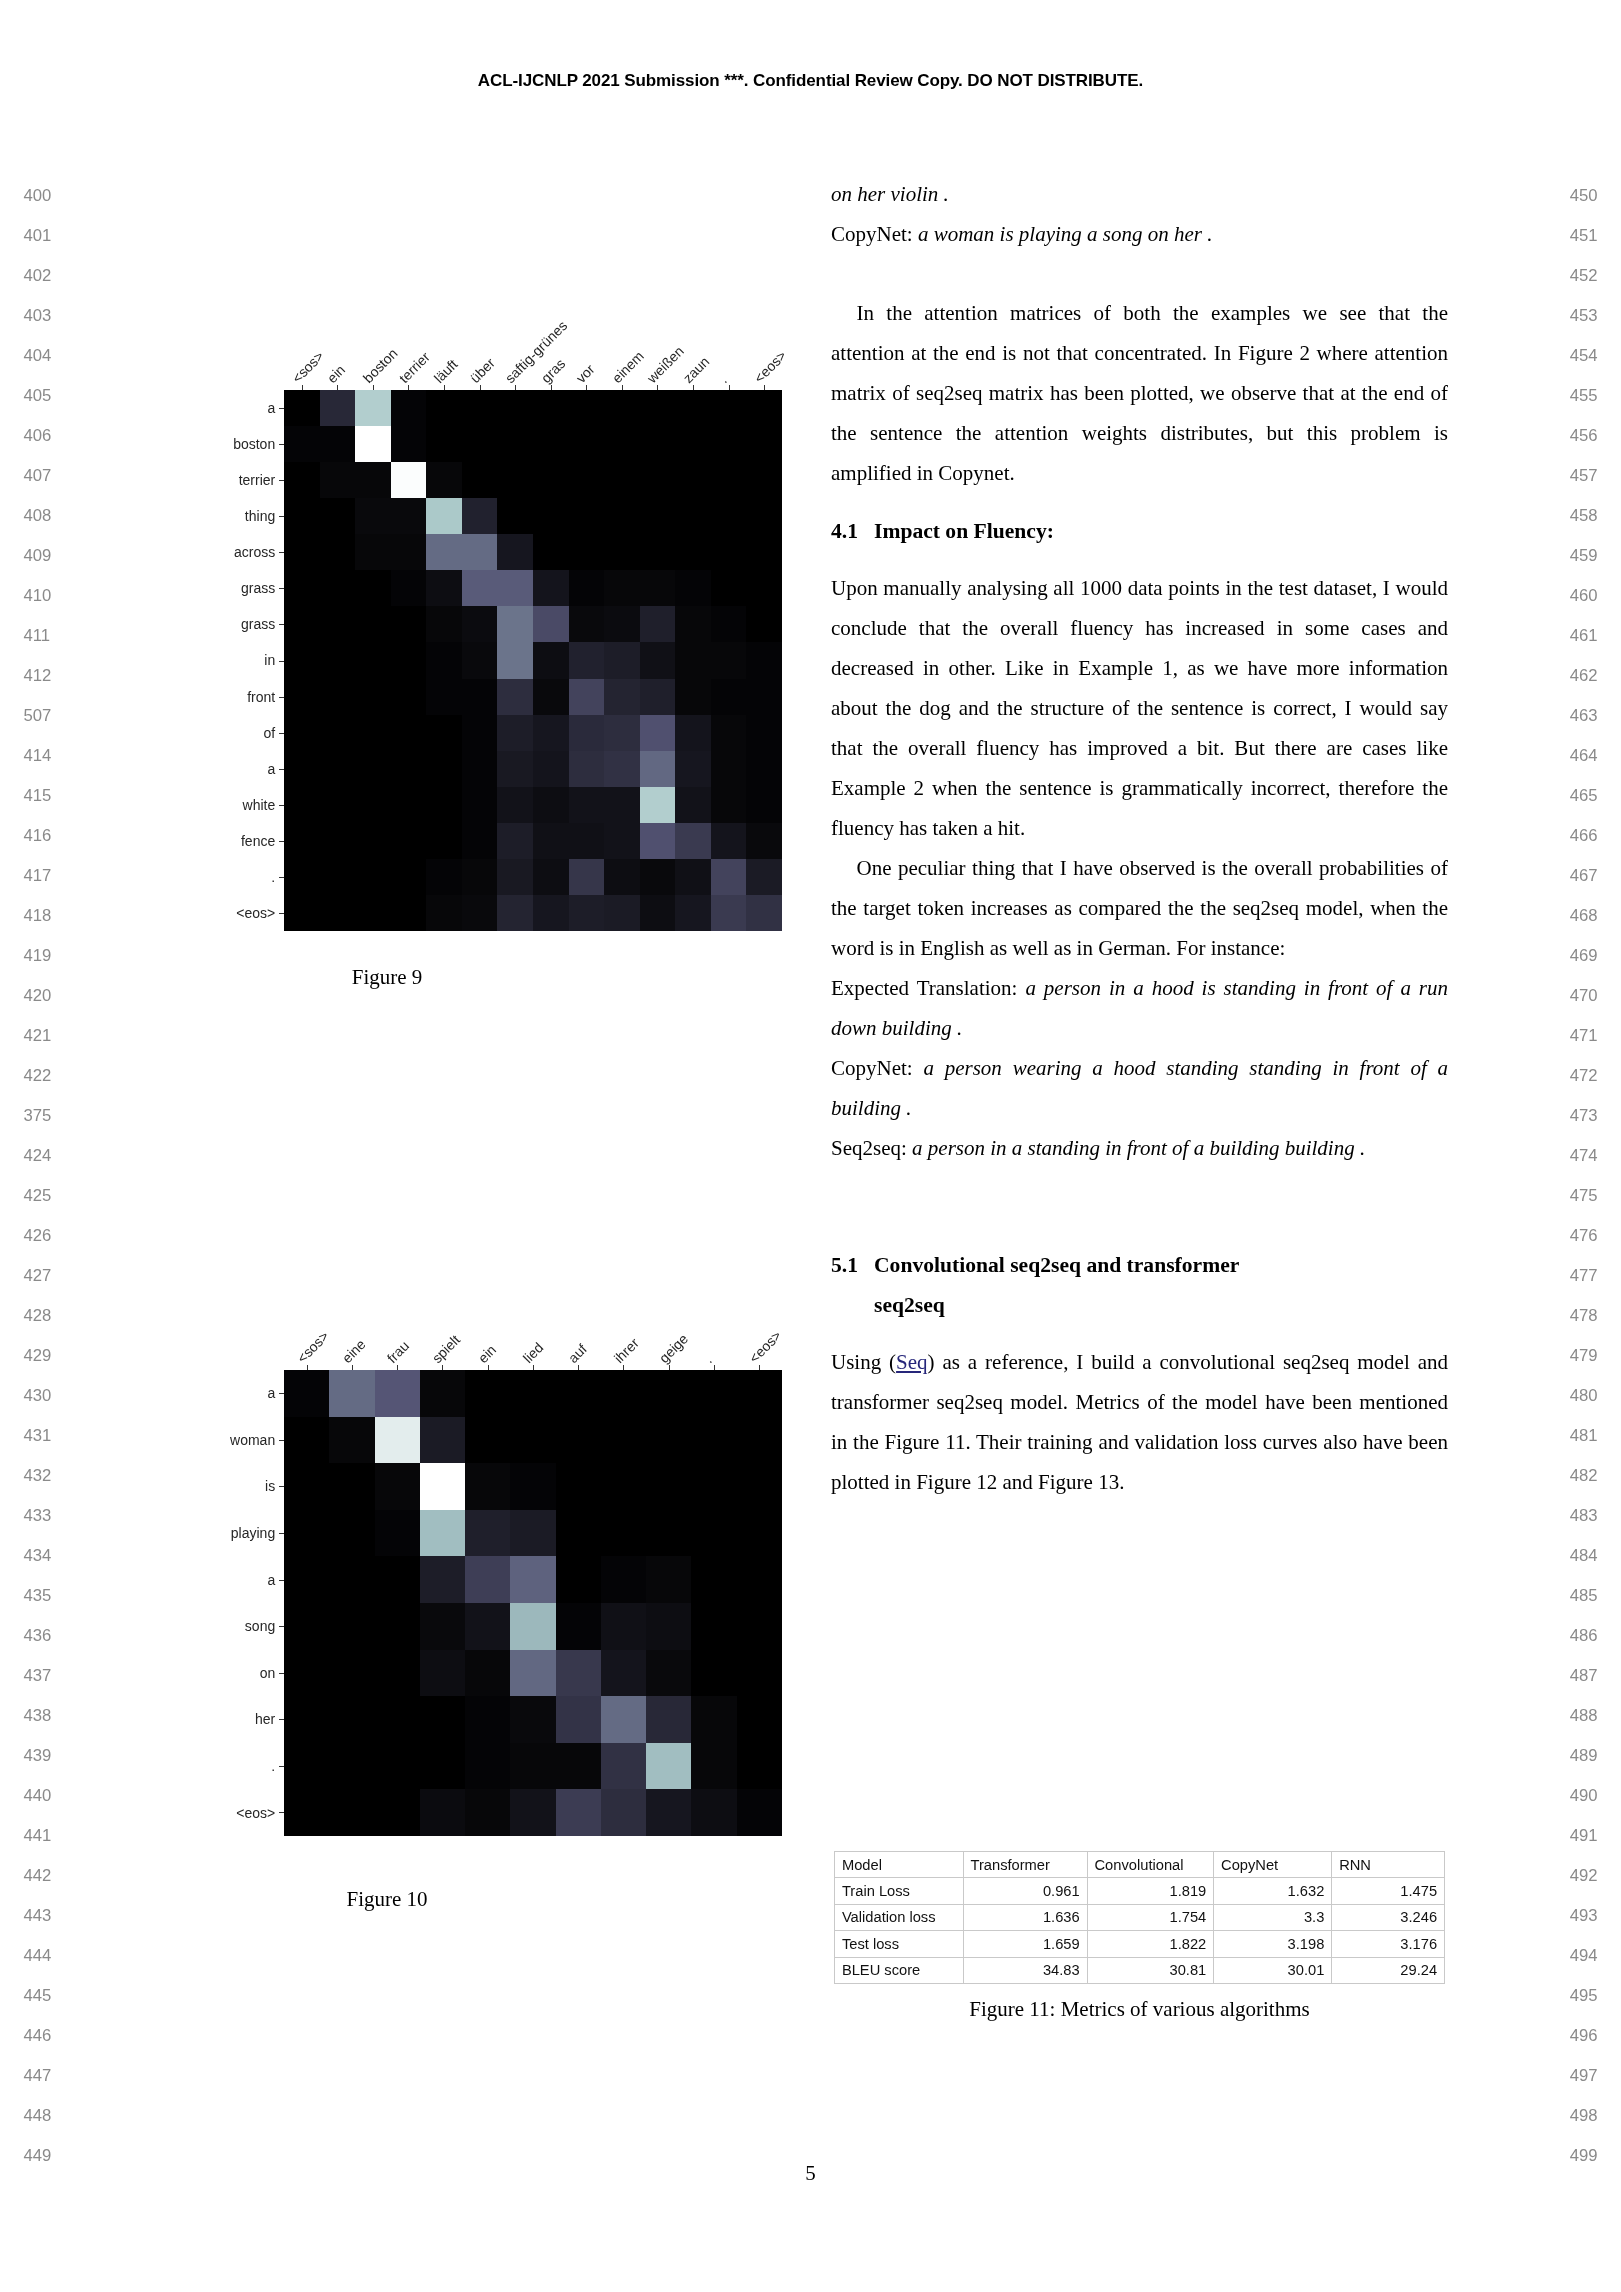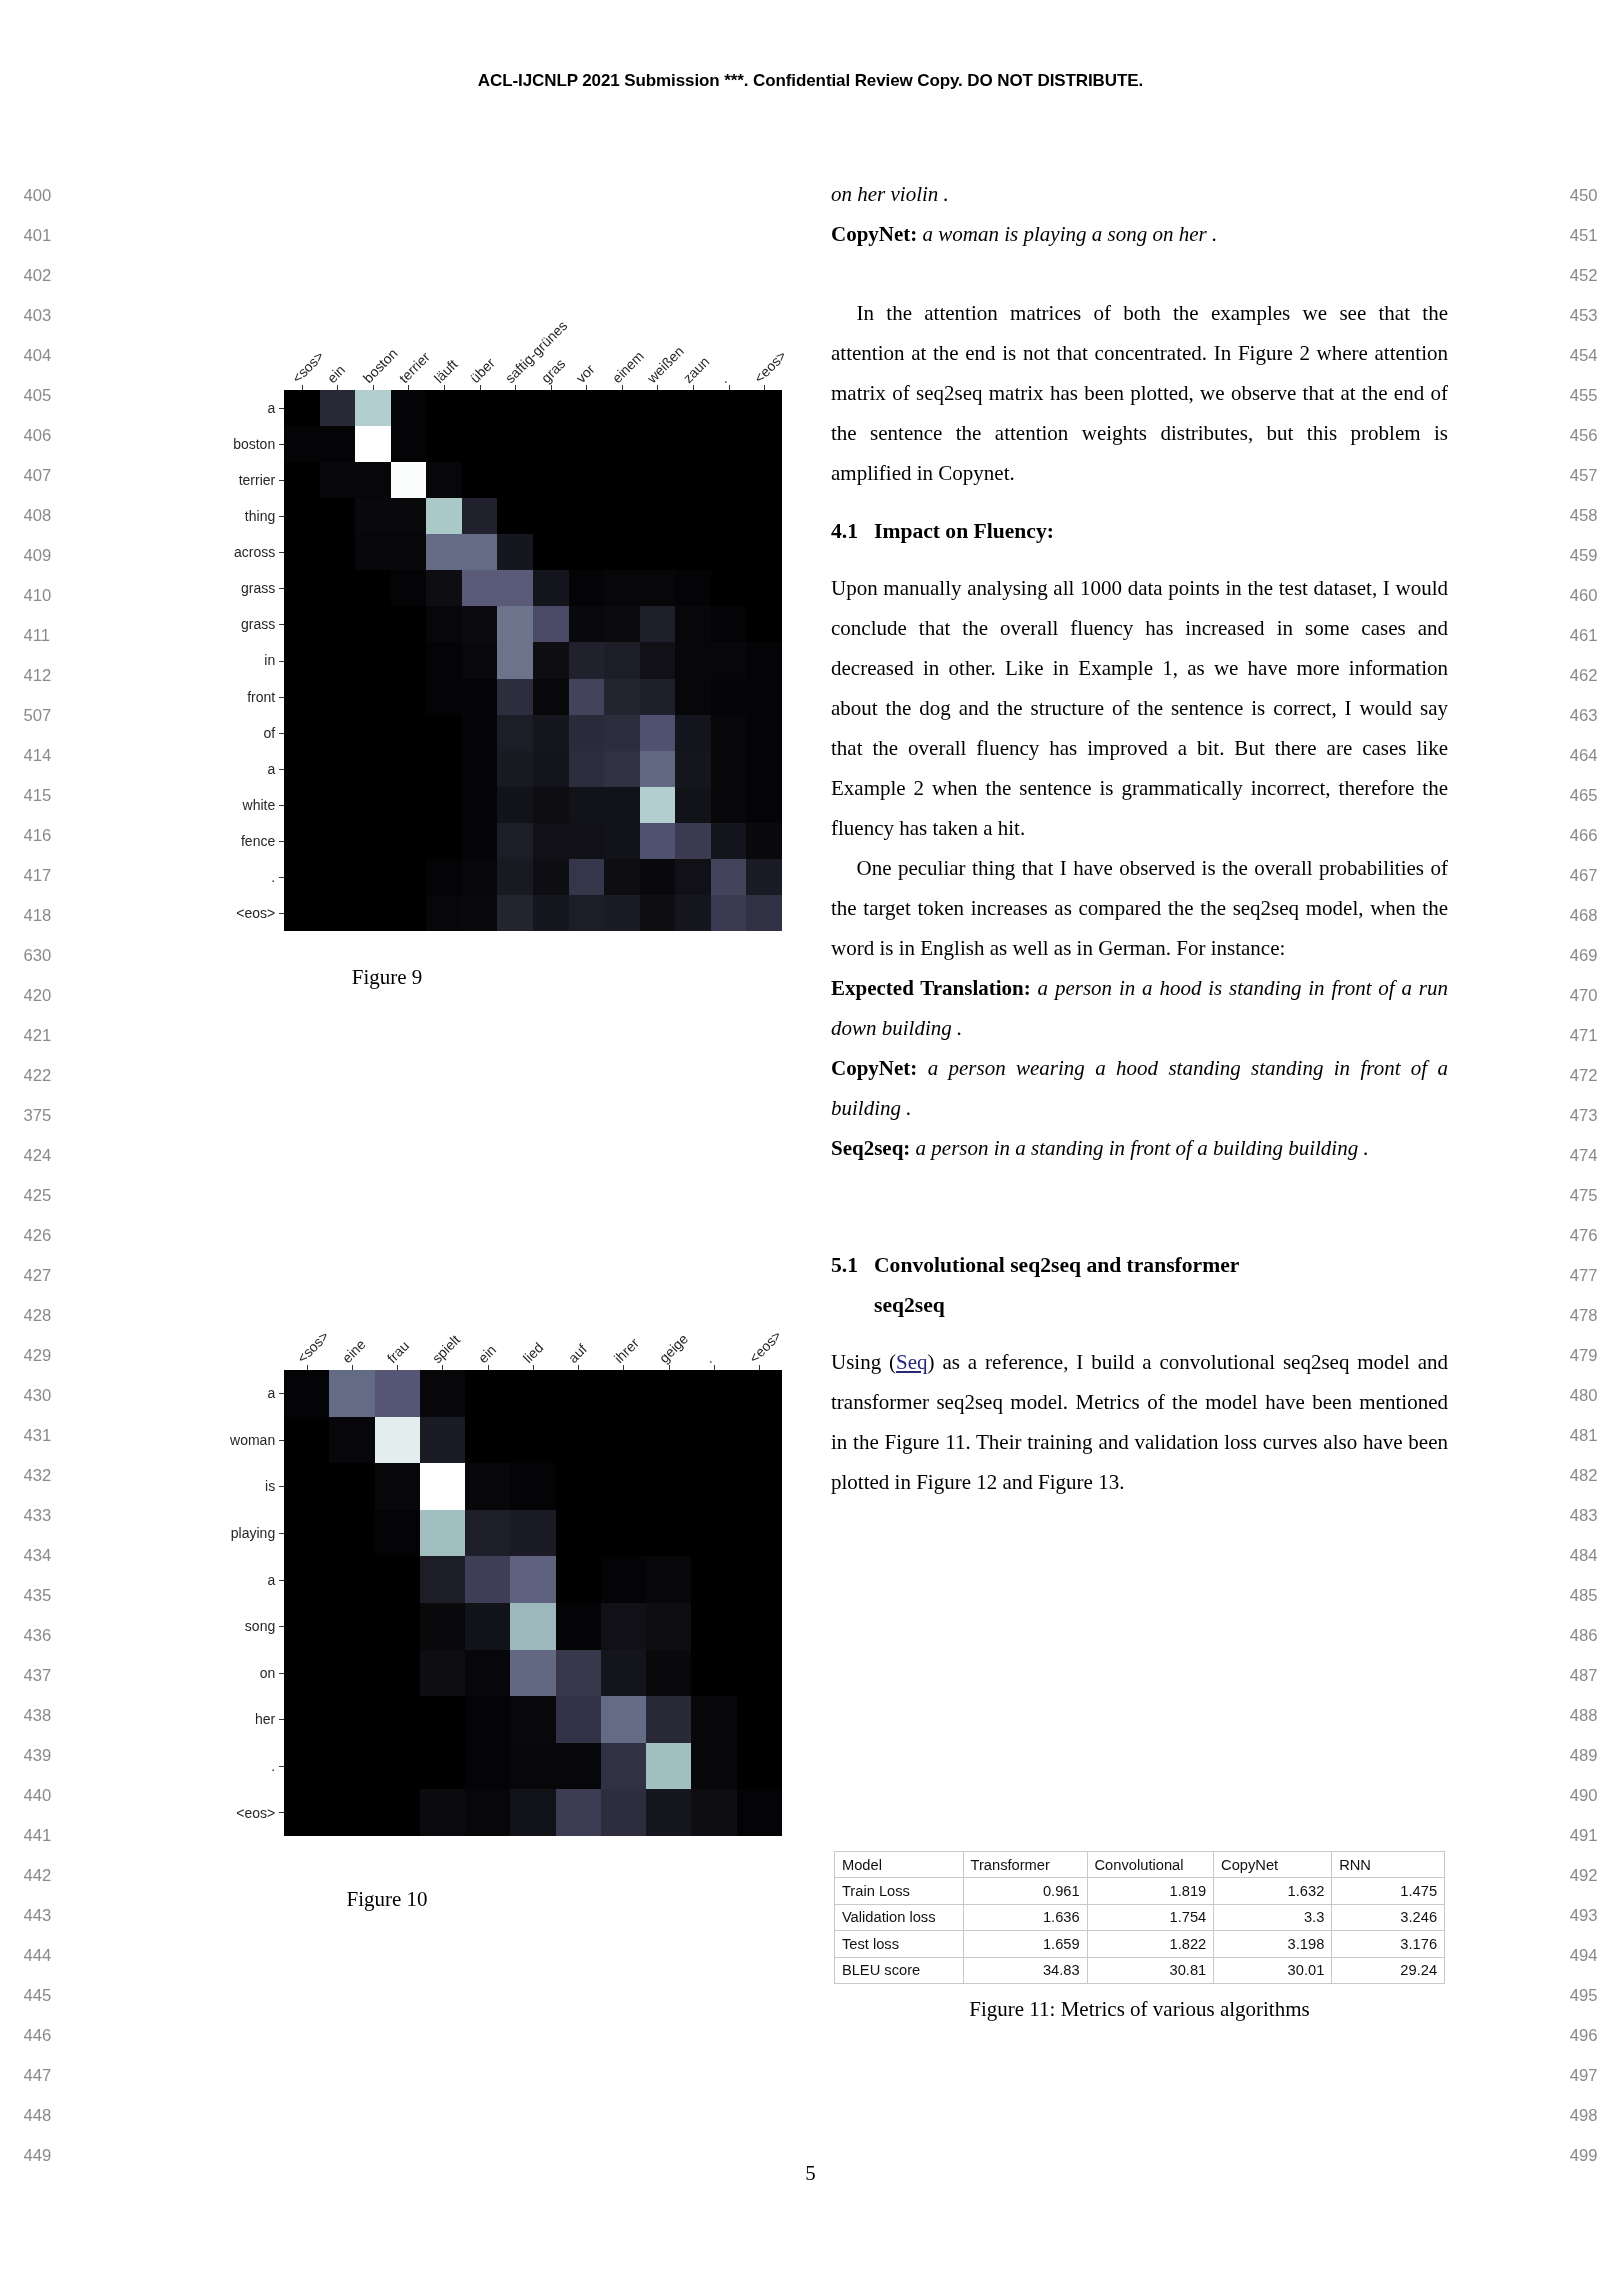--- a/index.html
+++ b/index.html
@@ -43,21 +43,21 @@
     width:617px;
     font-size:21px;
     line-height:40px;
     text-align:justify;
   }
   .col.right { left:831px; }
 
   .col p { margin:0; text-indent:0; }
   .col p.ind { text-indent:25.5px; }
   .it { font-style:italic; }
-  .bd { font-weight:bold; }
+  .bd { font-weight:normal; }
   .cite { color:#26267a; }
 
   h3.sec {
     font-size:21.6px;
     font-weight:bold;
     margin:0;
     line-height:40px;
   }
   h3.sec .num { display:inline-block; width:43px; }
   h2.sec {
@@ -159,21 +159,21 @@
       <div class="ln">409</div>
       <div class="ln">410</div>
       <div class="ln">411</div>
       <div class="ln">412</div>
       <div class="ln">507</div>
       <div class="ln">414</div>
       <div class="ln">415</div>
       <div class="ln">416</div>
       <div class="ln">417</div>
       <div class="ln">418</div>
-      <div class="ln">630</div>
+      <div class="ln">419</div>
       <div class="ln">420</div>
       <div class="ln">421</div>
       <div class="ln">422</div>
       <div class="ln">375</div>
       <div class="ln">424</div>
       <div class="ln">425</div>
       <div class="ln">426</div>
       <div class="ln">427</div>
       <div class="ln">428</div>
       <div class="ln">429</div>

